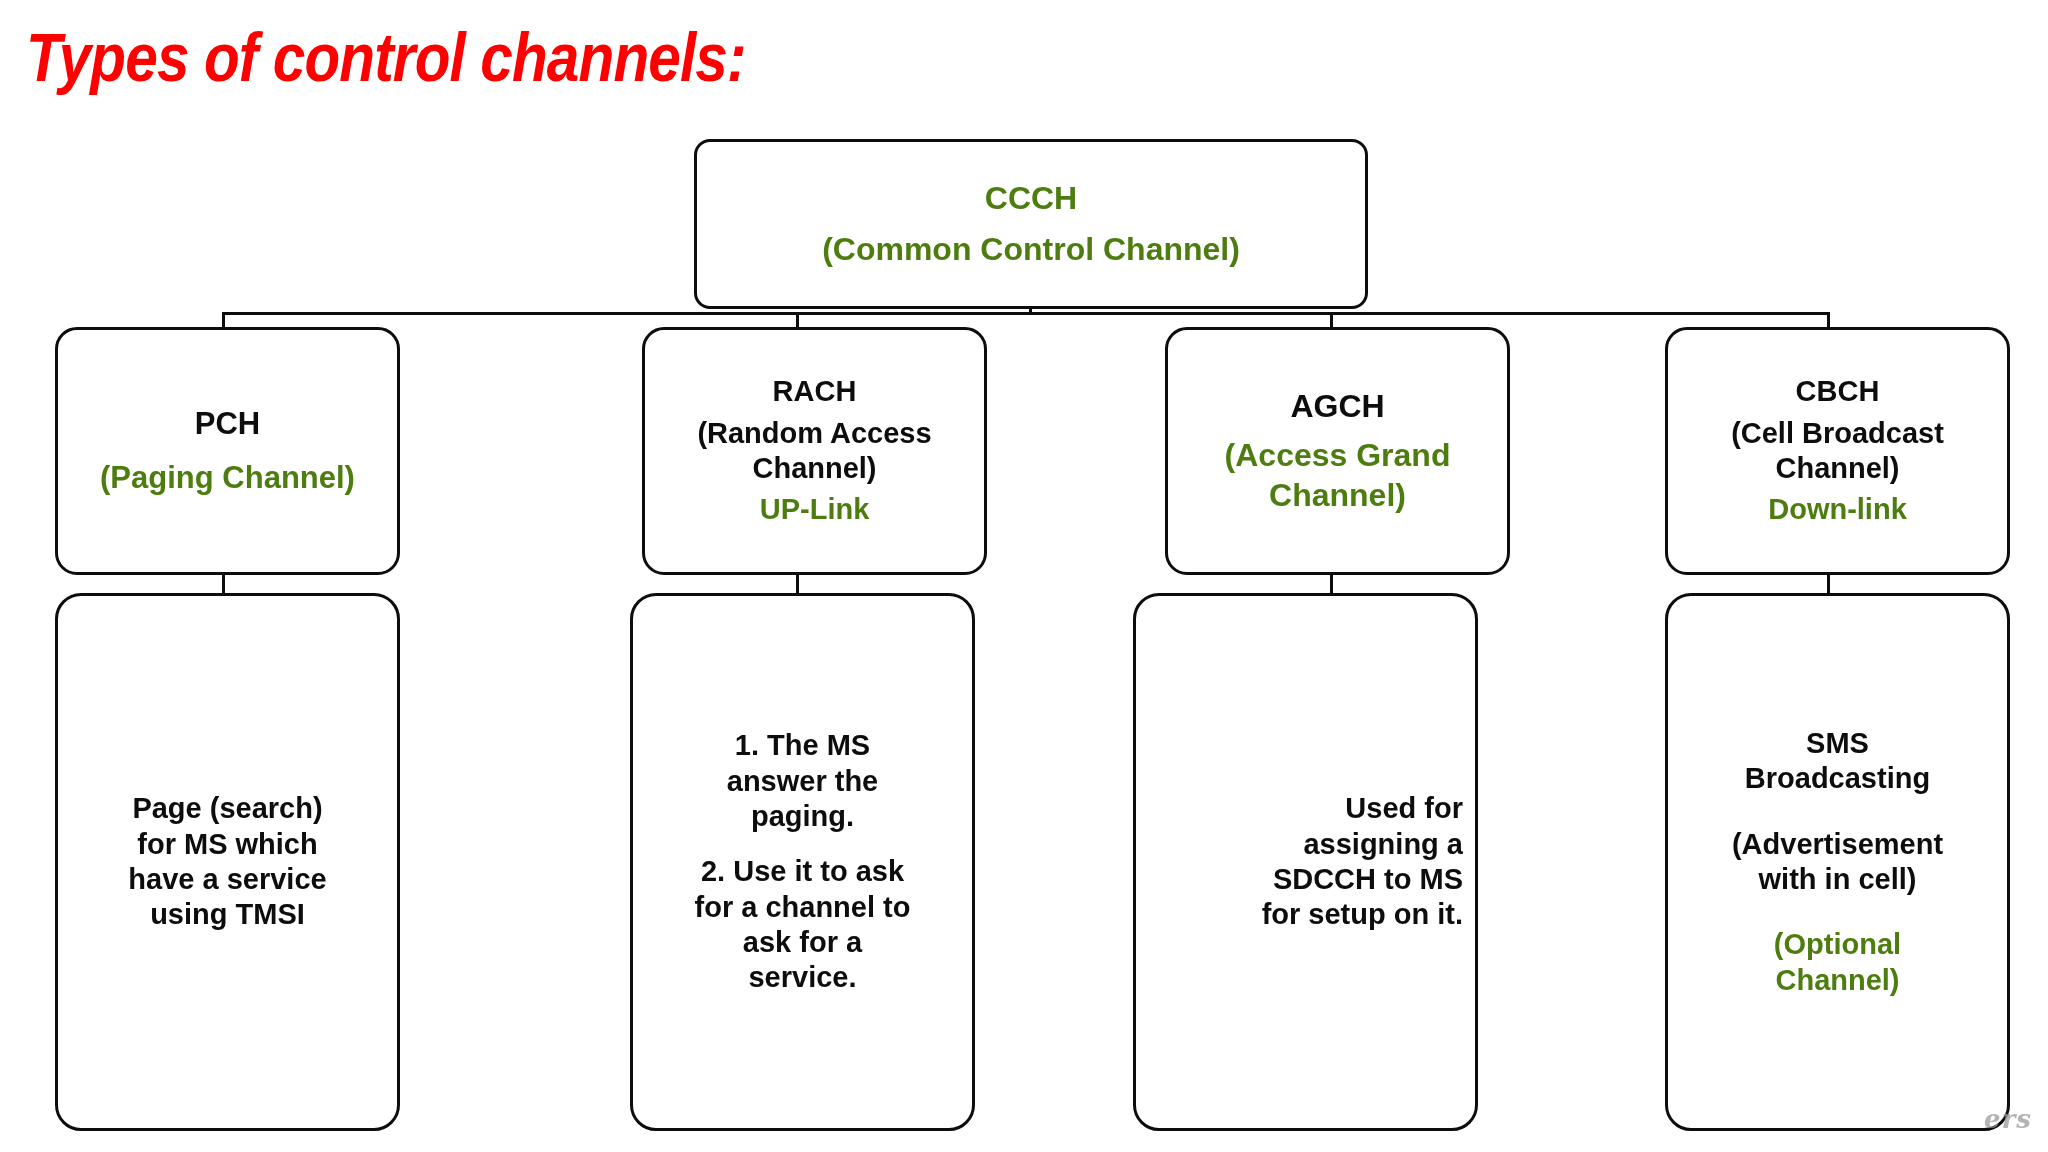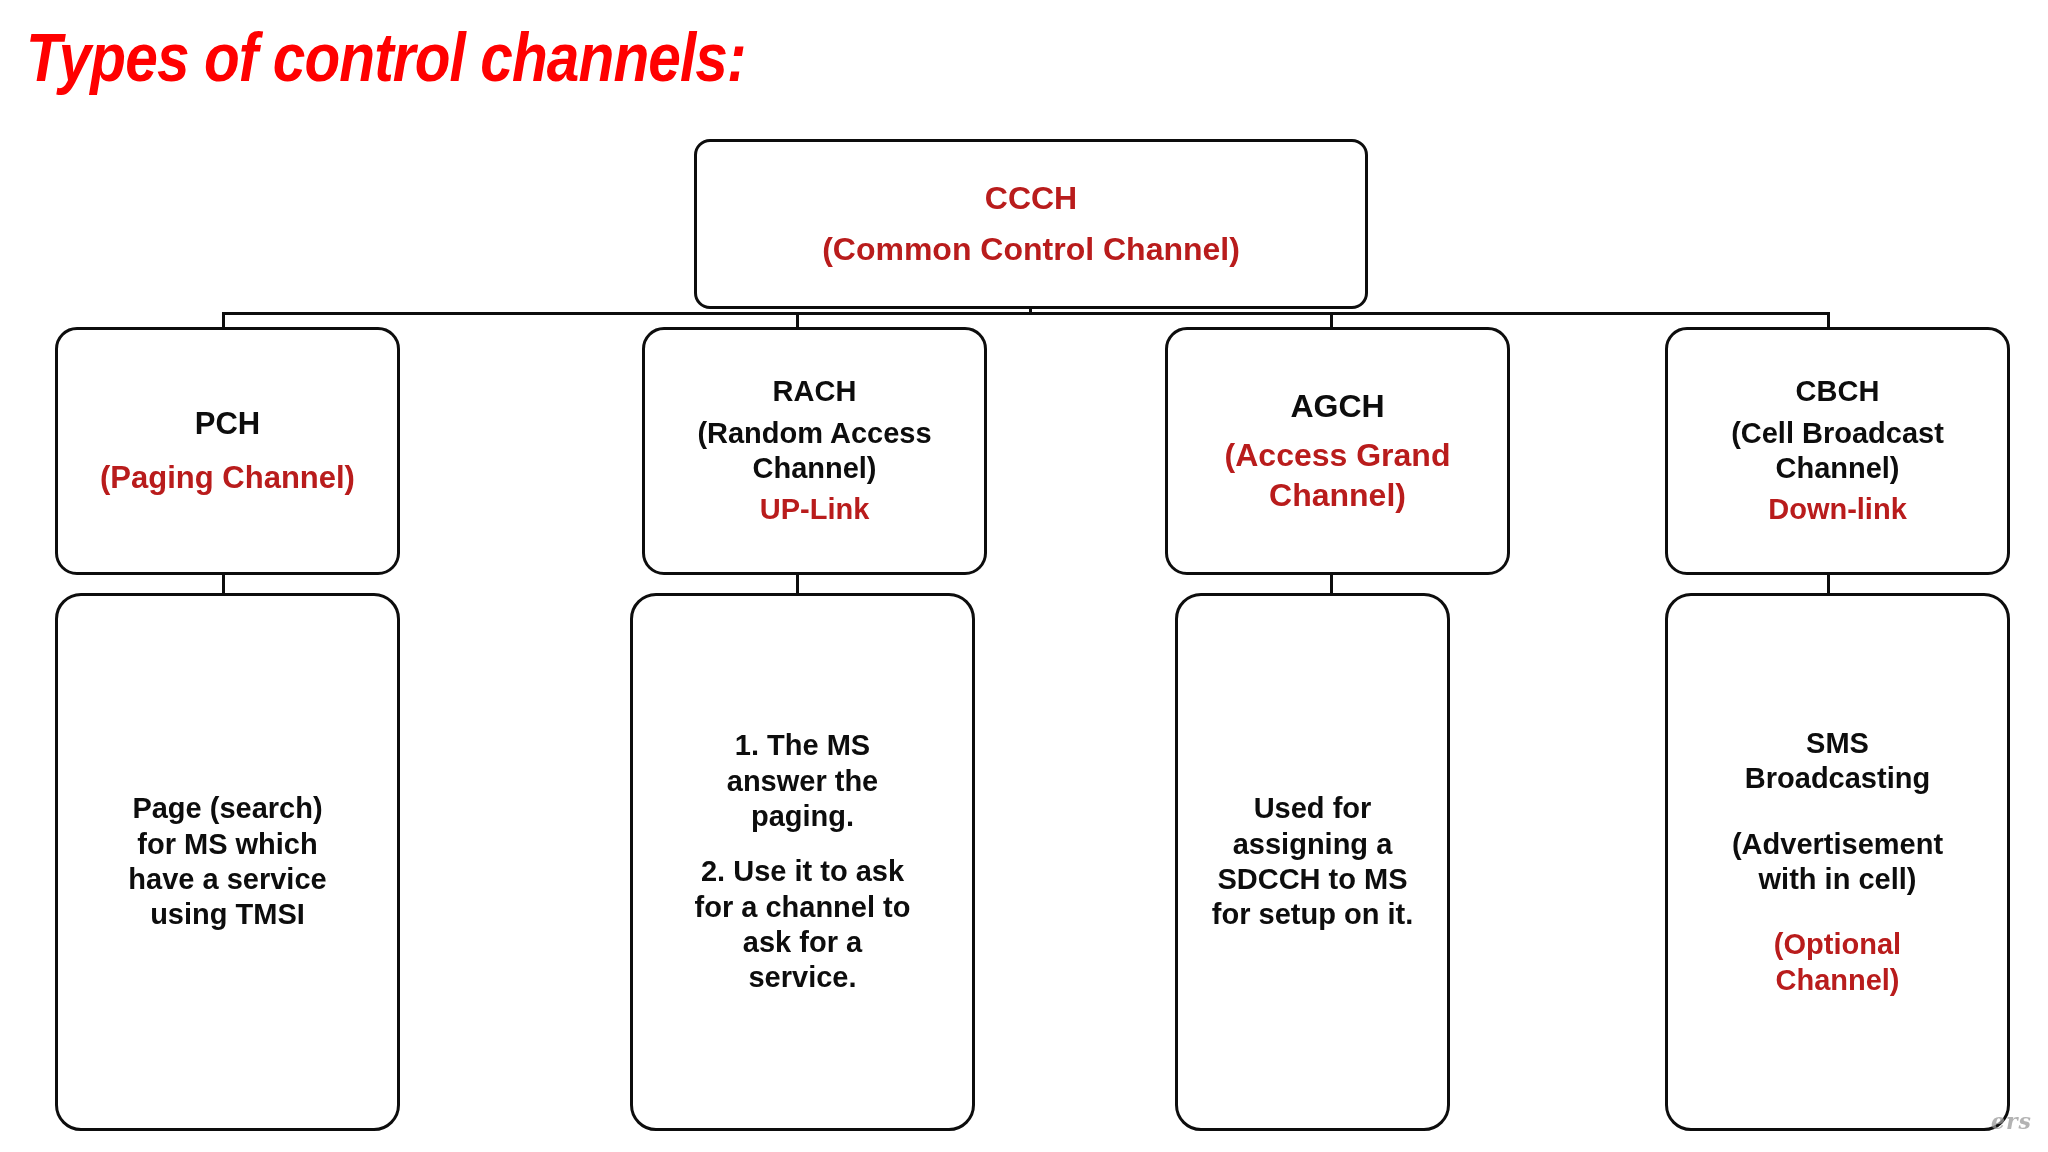--- a/index.html
+++ b/index.html
@@ -50,21 +50,21 @@
   }
   .node.topbox { border-radius: 22px; }
 
   .line {
     display: block;
     width: 100%;
     line-height: 1.22;
     white-space: pre-line;
   }
   .black { color: #0d0d0d; font-weight: bold; }
-  .red   { color: #b91c1c; font-weight: bold; }
+  .red   { color: #4d7c0f; font-weight: bold; }
 
   
   #node-ccch {
     left: 694px;
     top: 139px;
     width: 674px;
     height: 170px;
     border-radius: 16px;
     justify-content: center;
   }
@@ -86,36 +86,36 @@
   #node-cbch { left: 1665px; width: 345px; }
 
   .row1 .line { font-size: 29px; margin: 3px 0; }
   #node-pch .line  { font-size: 31px; margin: 8px 0; }
   #node-agch .line { font-size: 32px; margin: 5px 0; }
 
   
   .row2 { top: 593px; height: 538px; }
   #desc-pch  { left: 55px;   width: 345px; }
   #desc-rach { left: 630px;  width: 345px; }
-  #desc-agch { left: 1175px; width: 275px; }
+  #desc-agch { left: 1133px; width: 345px; text-align: right; }
   #desc-cbch { left: 1665px; width: 345px; gap: 20px; }
 
   .row2 .line { font-size: 29px; margin: 0; }
   #desc-rach .line { margin: 10px 0; }
   #desc-cbch .line { margin: 5px 0; }
 
   
   #watermark {
     position: absolute;
     right: 16px;
     bottom: 18px;
     font-family: "DejaVu Serif", serif;
     font-style: italic;
     font-weight: bold;
-    font-size: 22px;
+    font-size: 26px;
     color: #9a9a9a;
     opacity: 0.75;
     letter-spacing: 1px;
   }
 </style>
 </head>
 <body>
 
 <div id="canvas">
 

